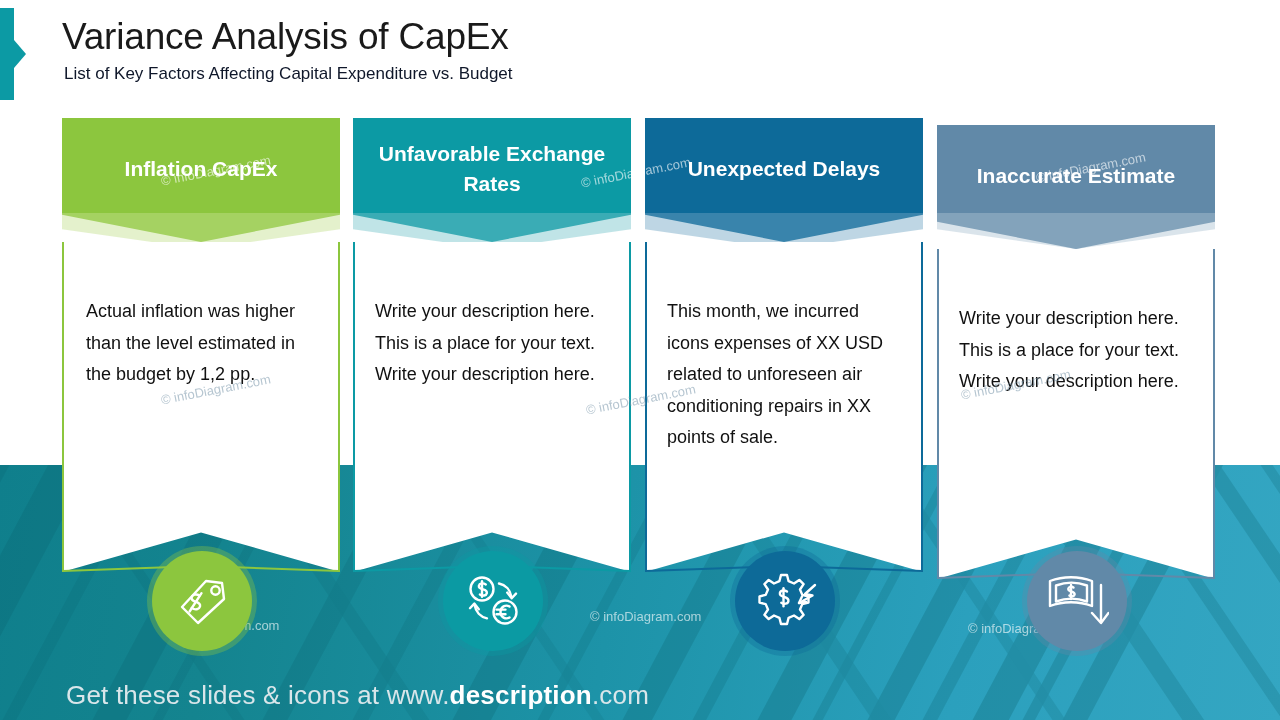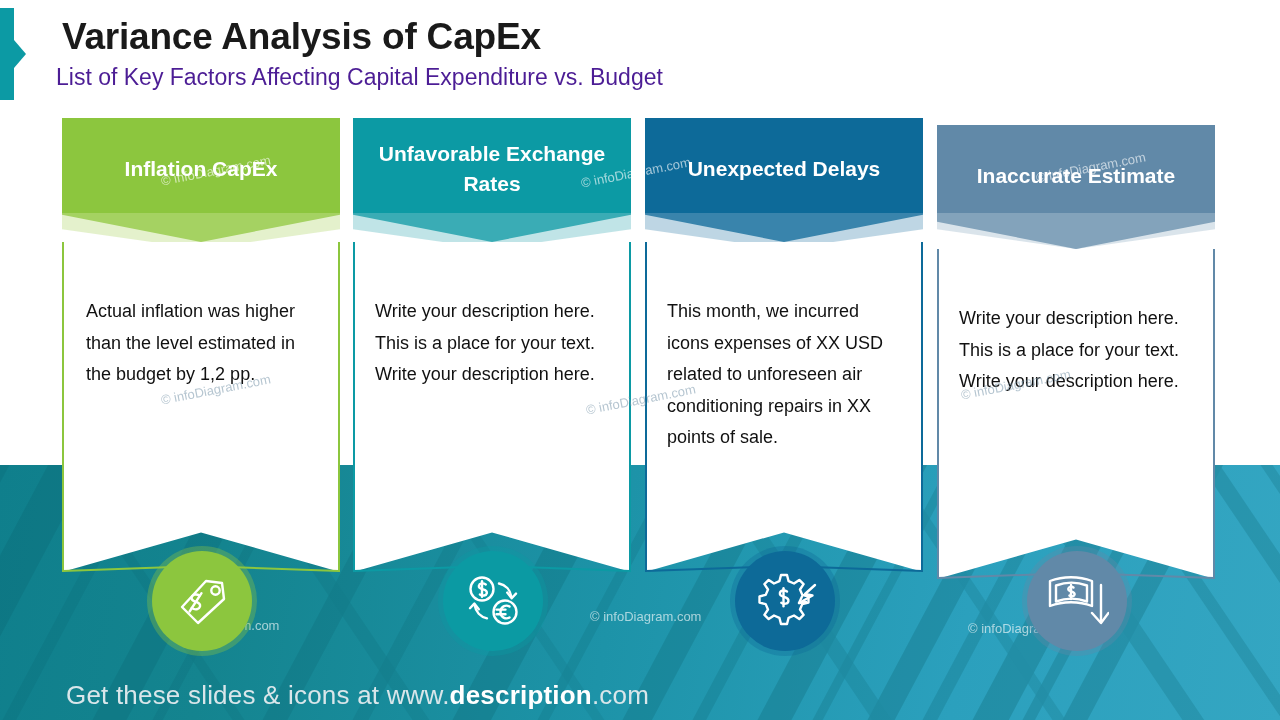--- a/index.html
+++ b/index.html
@@ -54,31 +54,31 @@
     width: 0; height: 0;
     border-top: 14px solid transparent;
     border-bottom: 14px solid transparent;
     border-left: 12px solid #0c9aa4;
   }
 
   .page-title {
     position: absolute;
     left: 62px; top: 16px;
     font-size: 37px;
-    font-weight: 700;
+    font-weight: 400;
     color: #1a1a1a;
     letter-spacing: -0.2px;
     white-space: nowrap;
   }
   .page-subtitle {
     position: absolute;
-    left: 56px; top: 64px;
-    font-size: 23px;
+    left: 64px; top: 64px;
+    font-size: 17px;
     font-weight: 400;
-    color: #4c1d95;
+    color: #0f172a;
     white-space: nowrap;
   }
 
   
   .card {
     position: absolute;
     top: 118px;
     width: 278px;
   }
 

